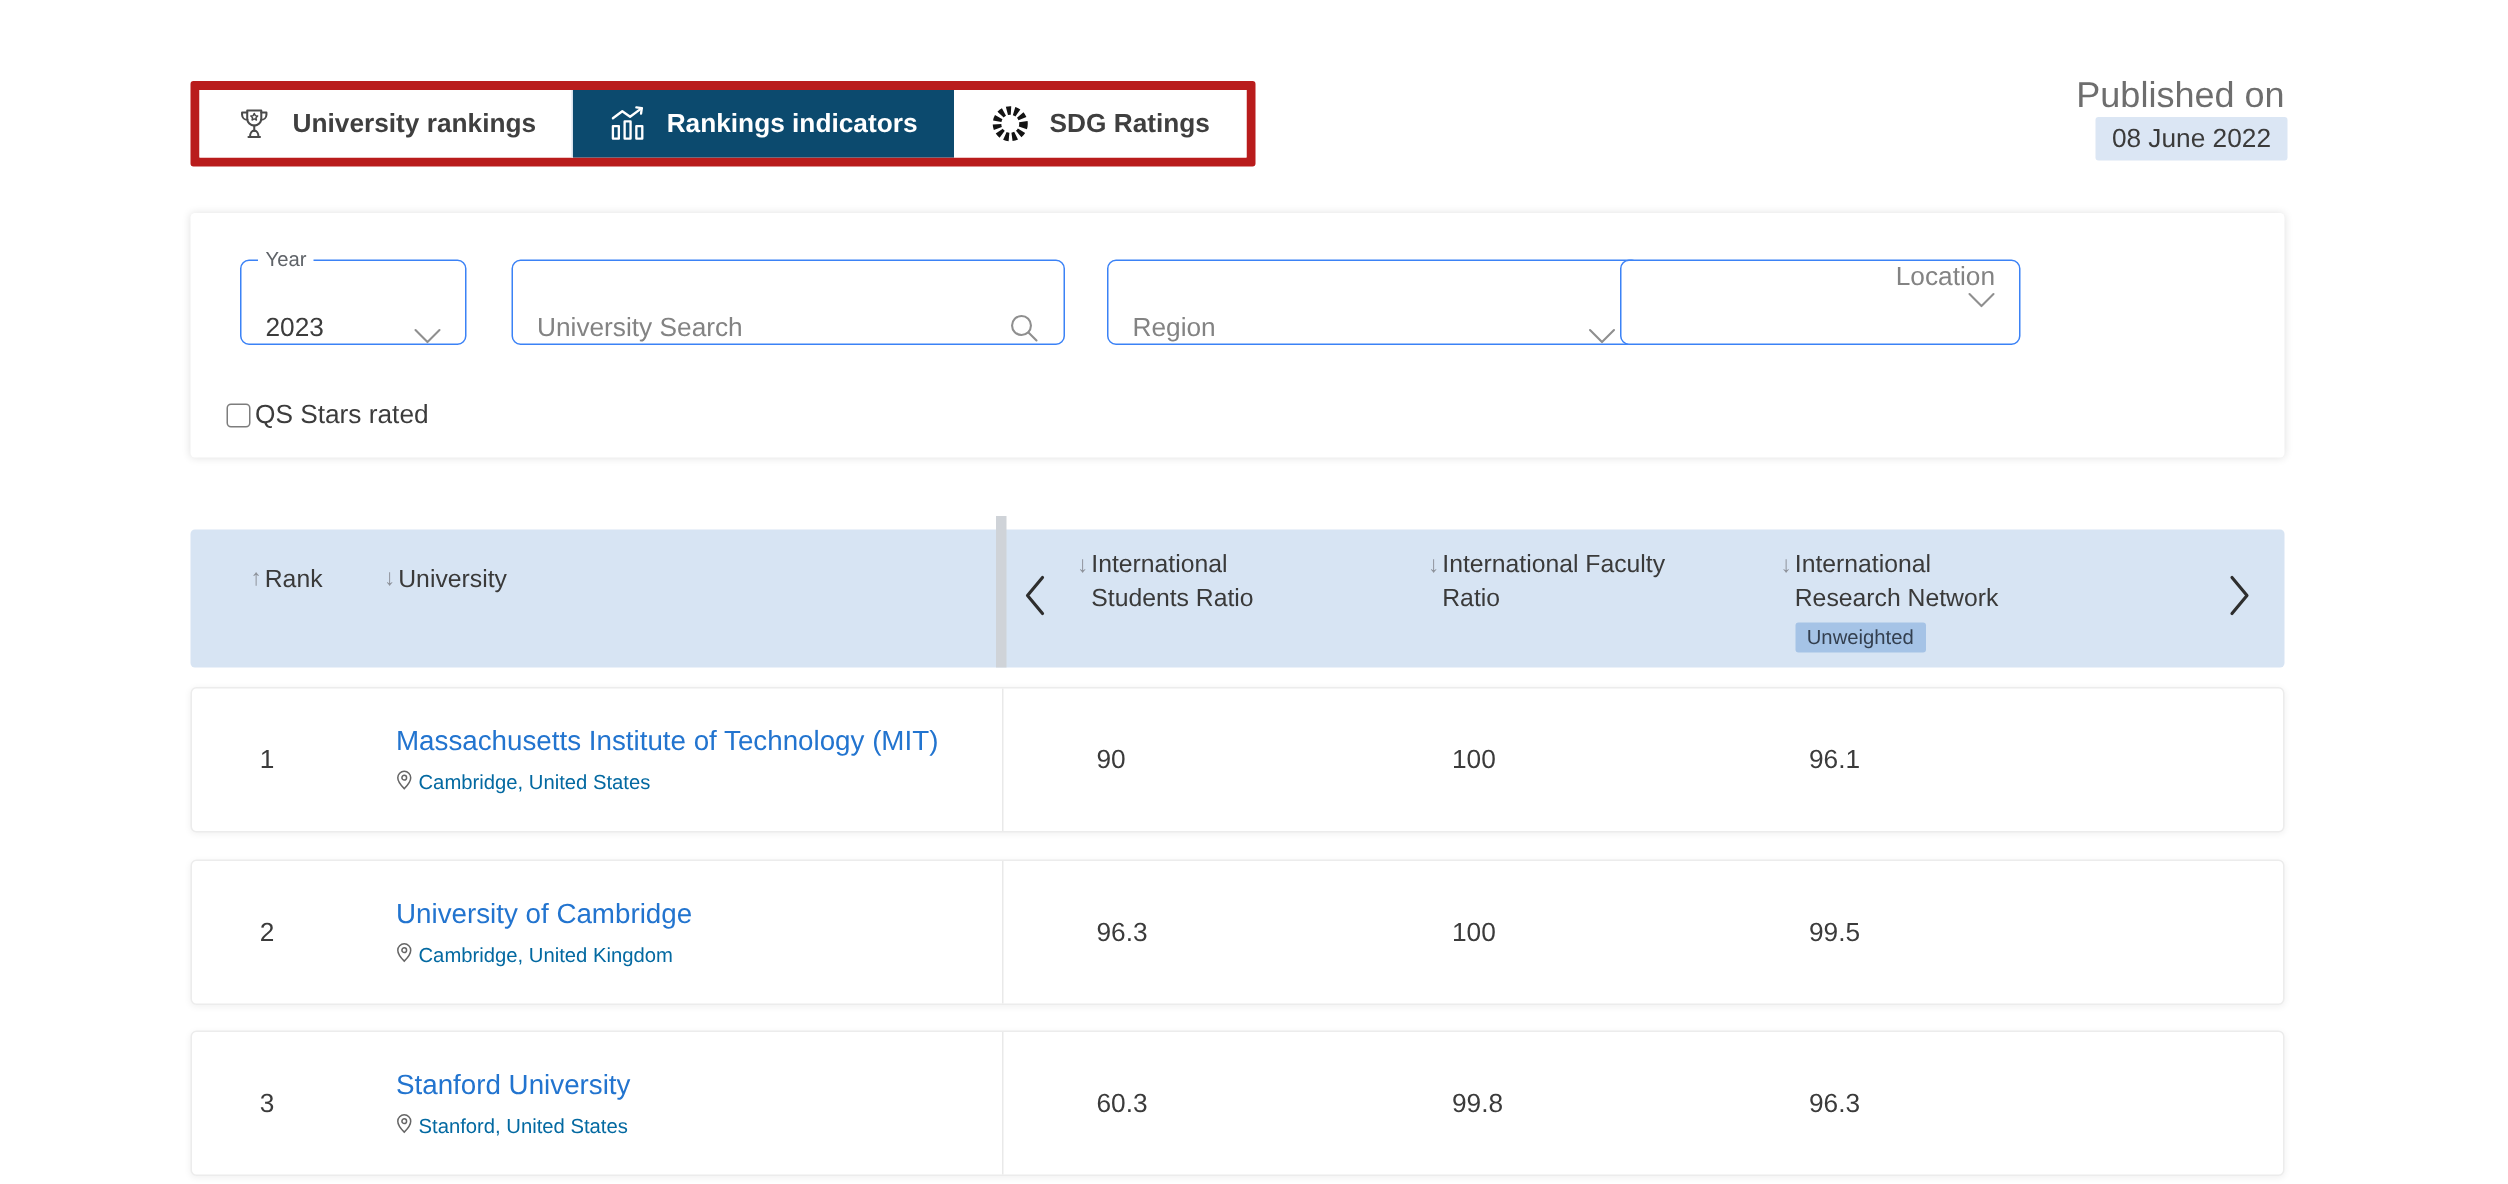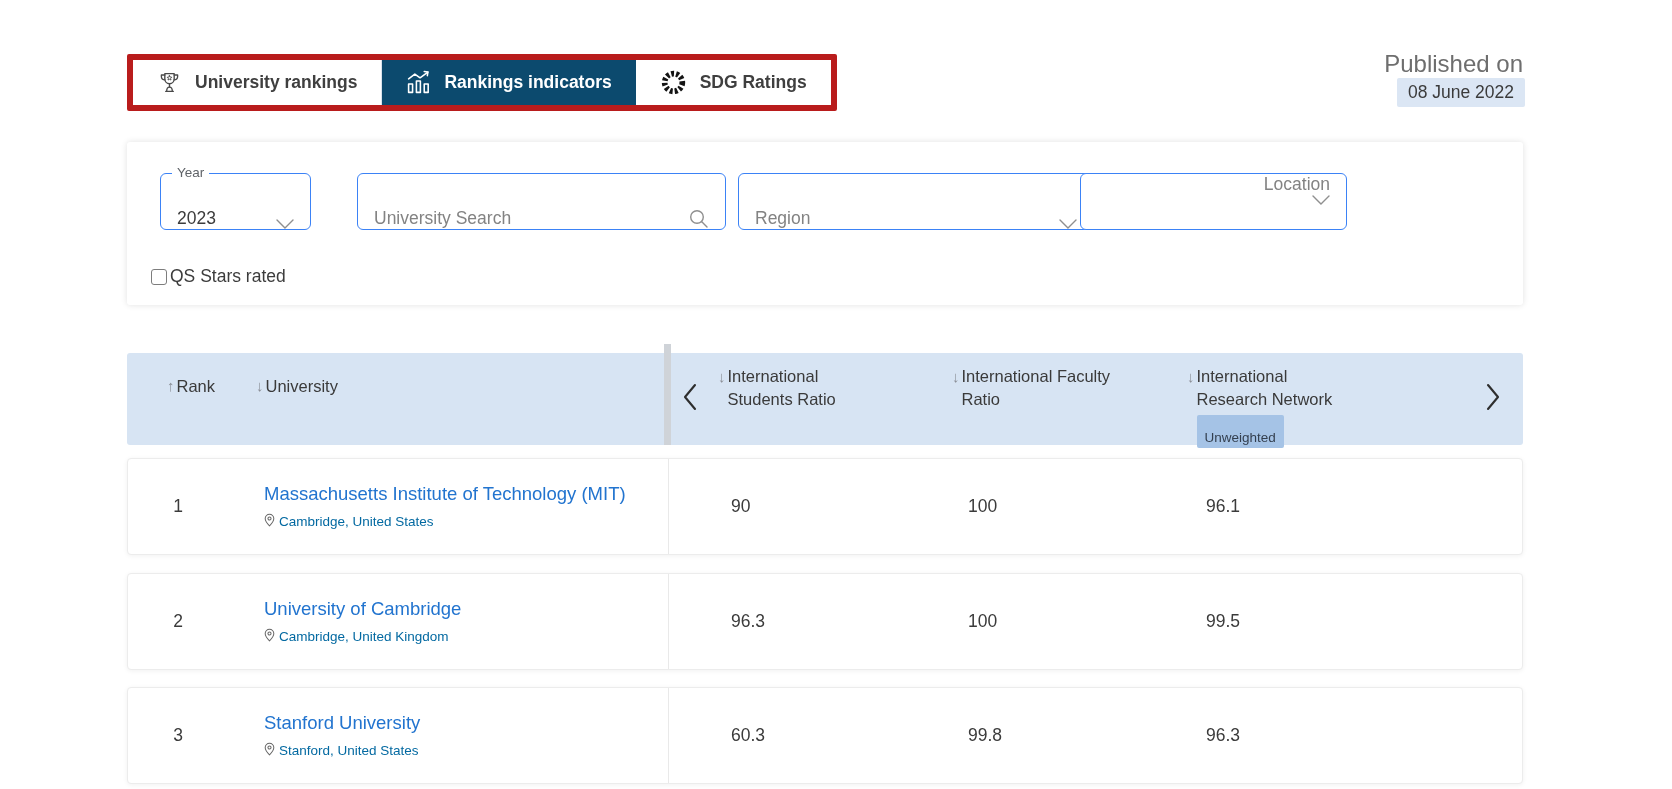--- a/index.html
+++ b/index.html
@@ -24,21 +24,21 @@
   .filter-card { position:absolute; left:127px; top:142px; width:1396px; height:163px;
     background:#fff; border-radius:3px; box-shadow:0 0 6px rgba(0,0,0,.12); }
   .field { position:absolute; height:57px; border:1px solid #3b82f6; border-radius:6px;
     background:#fff; display:flex; align-items:flex-end; padding:0 16px; font-size:17.5px; }
   .field .notch { position:absolute; top:-9px; left:11px; background:#fff; padding:0 5px;
     font-size:13.5px; color:#5f6368; }
   .field .val { color:#3c3c3c; }
   .field .ph { color:#838383; }
   .field .chev { margin-left:auto; display:flex; }
   .f-year { left:33px; top:31px; width:151px; }
-  .f-search { left:230px; top:31px; width:369px; }
+  .f-search { left:214px; top:31px; width:369px; }
   .f-search input { border:none; outline:none; flex:1; font-size:17.5px;
     font-family:inherit; color:#3c3c3c; background:transparent; }
   .f-search input::placeholder { color:#838383; opacity:1; }
   .f-region { left:611px; top:31px; width:356px; }
   .f-location { left:953px; top:31px; width:267px;flex-direction:column; }
   .qs-row { position:absolute; left:24px; top:124px; display:flex; align-items:center; gap:3px; cursor:pointer; }
   .checkbox { width:16px; height:16px; border:1.5px solid #7d7d7d; border-radius:3px; background:#fff; }
   .qs-row .lbl { font-size:17.5px; color:#3c3c3c; }
   
   .thead { position:absolute; left:127px; top:353px; width:1396px; height:92px;
@@ -46,21 +46,21 @@
   .h-sort { color:#8d9199; font-size:15px; margin-right:2px; }
   .h-rank { position:absolute; left:40px; top:24px; font-size:16.5px; color:#3a3a3a; display:flex; cursor:pointer; }
   .h-univ { position:absolute; left:129px; top:24px; font-size:16.5px; color:#3a3a3a; display:flex; cursor:pointer; }
   .h-divider { position:absolute; left:537px; top:-9px; width:7px; height:101px; background:#cfd3d8; }
   .h-col { position:absolute; top:12px; display:flex; font-size:16.5px; color:#3a3a3a; line-height:23px; cursor:pointer; }
   .h-col .lab { display:block; }
   .h-col1 { left:591px; } .h-col1 .lab { width:145px; }
   .h-col2 { left:825px; } .h-col2 .lab { width:178px; }
   .h-col3 { left:1060px; } .h-col3 .lab { width:162px; }
   .uw-badge { display:inline-block; margin-top:4px; background:#a5c3e6; color:#333f4f;
-    font-size:13.5px; padding:15px 8px 3px; border-radius:2px; line-height:15px; }
+    font-size:13.5px; padding:2px 8px 3px; border-radius:2px; line-height:15px; }
   .scroll-btn { position:absolute; top:22px; width:28px; height:48px; display:flex;
     align-items:center; justify-content:center; cursor:pointer; }
   .scroll-left { left:548px; }
   .scroll-right { left:1352px; }
   
   .row { position:absolute; left:127px; width:1396px; height:97px; background:#fff;
     border:1px solid #ececec; border-radius:4px; box-shadow:0 1px 5px rgba(0,0,0,.06); }
   .row-1 { top:458px; } .row-2 { top:573px; } .row-3 { top:687px; }
   .r-rank { position:absolute; left:30px; top:0; width:40px; height:100%;
     display:flex; align-items:center; justify-content:center; font-size:17.5px; color:#3b3b3b; }

